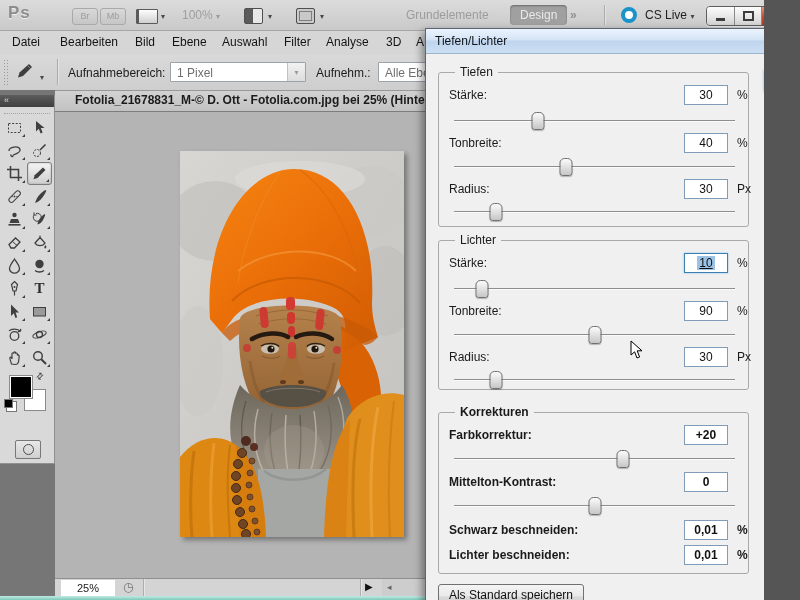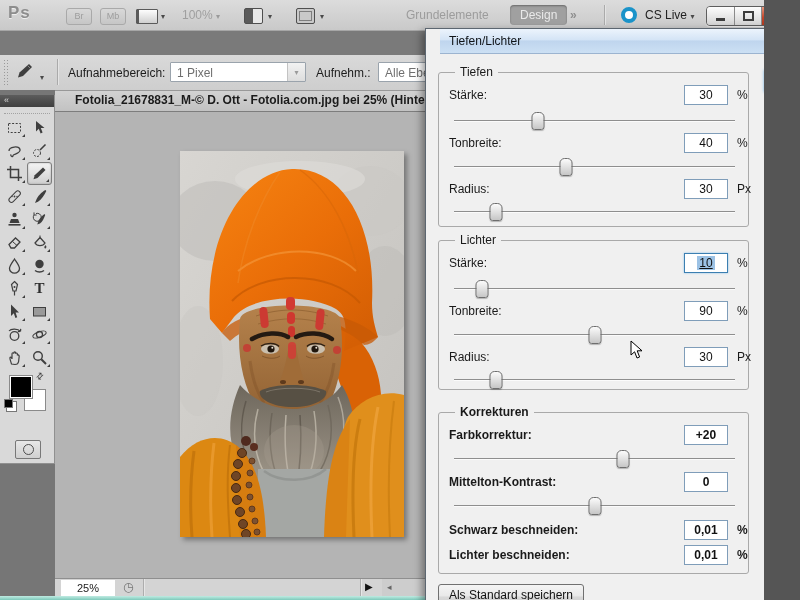--- a/index.html
+++ b/index.html
@@ -98,21 +98,21 @@
   .status-scroll span{position:absolute;left:5px;top:3px;font-size:9px;color:#666;}
   .taskbar-strip{position:absolute;left:0;top:596px;width:800px;height:4px;
     background:linear-gradient(#c0ebe2,#7ecabb);}
 
   
   .dialog{position:absolute;left:425px;top:28px;width:375px;height:572px;overflow:hidden;
     border:1px solid #5c6670;border-right:none;background:#f0f0f0;
     box-shadow:-3px 3px 8px rgba(0,0,0,.4);}
   .dlg-title{position:absolute;left:0;top:0;right:0;height:24px;
     background:linear-gradient(#ecf4fc,#d4e4f6 45%,#bfd5ee 50%,#cce0f4);
-    border-bottom:1px solid #9cb4d0;line-height:24px;padding-left:9px;color:#101418;margin-left:14px;}
+    border-bottom:1px solid #9cb4d0;line-height:24px;padding-left:9px;color:#101418;}
   .dlg-body{position:absolute;left:0;top:25px;right:0;bottom:0;background:#f0f0f0;}
   .grp{position:absolute;left:12px;width:311px;border:1px solid #a9a9a9;border-radius:3px;box-sizing:border-box;}
   .grp-legend{position:absolute;top:-8px;left:16px;background:#f0f0f0;padding:0 5px;color:#1a1a1a;}
   .plabel{position:absolute;left:10px;color:#1a1a1a;}
   .pval{position:absolute;left:245px;width:42px;height:18px;border:1px solid #7f9db9;background:#fff;
     text-align:center;line-height:18px;color:#111;}
   .pval.focused{border:1px solid #3c7fb1;box-shadow:0 0 2px #8ac1ea;text-decoration:underline;}
   .pval.focused span{background:#9cc2e5;padding:0 2px;}
   .punit{position:absolute;left:298px;color:#1a1a1a;}
   .ptrack{position:absolute;left:15px;width:281px;height:17px;}
@@ -132,21 +132,21 @@
     background:linear-gradient(#f4f4f4,#e9e9e9 45%,#d8d8d8 50%,#cfcfcf);text-align:center;line-height:21px;color:#111;}
   .cursor{position:absolute;left:630px;top:340px;z-index:50;}
 </style>
 </head>
 <body>
 
 <div class="screen">
 
   <div class="app-bar">
     <span class="ps-logo">Ps</span>
-    <span class="mini-btn" style="left:66px">Br</span>
+    <span class="mini-btn" style="left:72px">Br</span>
     <span class="mini-btn" style="left:100px">Mb</span>
     <span class="extras-icon"></span>
     <span class="dd" style="left:161px">▾</span>
     <span class="zoom-level">100%</span>
     <span class="dd gray" style="left:216px">▾</span>
     <span class="arrange-icon"></span>
     <span class="dd" style="left:268px">▾</span>
     <span class="screenmode-icon"></span>
     <span class="dd" style="left:320px">▾</span>
     <span class="ws-basic">Grundelemente</span>
@@ -159,20 +159,31 @@
       <span class="win-btn">
           <span class="glyph-min"></span>
         </span>
       <span class="win-btn">
           <span class="glyph-restore"></span>
         </span>
       <span class="win-btn close">×</span>
     </div>
   </div>
 
+  <div class="menu-bar">
+    <span class="menu-item" style="left:12px">Datei</span>
+    <span class="menu-item" style="left:60px">Bearbeiten</span>
+    <span class="menu-item" style="left:135px">Bild</span>
+    <span class="menu-item" style="left:172px">Ebene</span>
+    <span class="menu-item" style="left:222px">Auswahl</span>
+    <span class="menu-item" style="left:284px">Filter</span>
+    <span class="menu-item" style="left:326px">Analyse</span>
+    <span class="menu-item" style="left:386px">3D</span>
+    <span class="menu-item" style="left:416px">A</span>
+  </div>
 
   <div class="options-bar">
     <span class="grip-dots"></span>
     <span class="opt-dropper">
       <svg width="20" height="20" viewBox="0 0 20 20">
           <path d="M14,3 l3,3 -9,9 -5,1.5 1.5,-5 z" fill="#3f3f3f"></path>
           <path d="M12.5,4.5 l3,3" stroke="#888" stroke-width="1"></path>
         </svg>
     </span>
     <span class="dd" style="left:40px;top:18px">▾</span>

